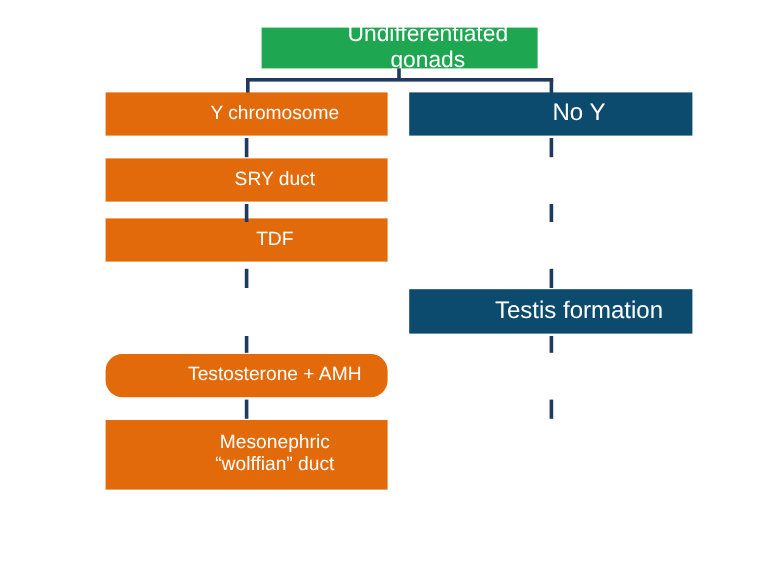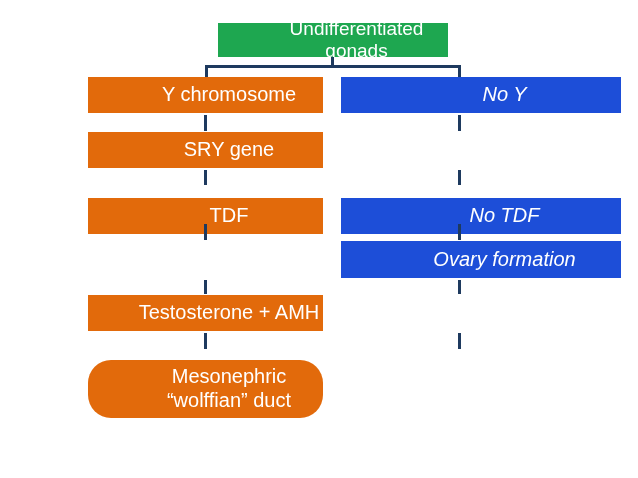--- a/index.html
+++ b/index.html
@@ -24,29 +24,29 @@
     white-space: pre-line;
     line-height: 1.18;
     box-sizing: border-box;
     padding-left: 47px;
   }
   .root-node {
     left: 218px; top: 23px; width: 230px; height: 34px;
     background: #1EA750;
     font-size: 19px;
   }
-  .left-node  { left: 88px;  width: 235px; background: #E26A0B; font-size: 20px; }
-  .right-node { left: 341px; width: 280px; background: #1d4ed8; font-size: 20px; font-style: italic; }
+  .left-node  { left: 88px;  width: 235px; background: #E26A0B; font-size: 16px; }
+  .right-node { left: 341px; width: 236px; background: #0c4a6e; font-size: 20px; }
 
   .r1 { top: 77px;  height: 36px; }
   .r2 { top: 132px; height: 36px; }
-  .r3 { top: 198px; height: 36px; }
+  .r3 { top: 182px; height: 36px; }
   .r4 { top: 241px; height: 37px; }
-  .r5 { top: 295px; height: 36px; }
-  .r6 { top: 360px; height: 58px; border-radius: 23px; }
+  .r5 { top: 295px; height: 36px; border-radius: 14px; }
+  .r6 { top: 350px; height: 58px; }
 
   .line {
     position: absolute;
     background: #1E3A5F;
   }
   .stub-root   { left: 331px; top: 57px; width: 3px; height: 9px; }
   .branch-h    { left: 205px; top: 65px; width: 256px; height: 3px; }
   .stub-left   { left: 205px; top: 66px; width: 3px; height: 12px; }
   .stub-right  { left: 458px; top: 66px; width: 3px; height: 12px; }
 
@@ -64,29 +64,28 @@
 <div class="slide">
 
   <div class="node root-node">Undifferentiated gonads</div>
 
   <div class="line stub-root"></div>
   <div class="line branch-h"></div>
   <div class="line stub-left"></div>
   <div class="line stub-right"></div>
 
   <div class="node left-node r1">Y chromosome</div>
-  <div class="node left-node r2">SRY gene</div>
+  <div class="node left-node r2">SRY duct</div>
   <div class="node left-node r3">TDF</div>
   <div class="node left-node r5">Testosterone + AMH</div>
   <div class="node left-node r6">Mesonephric
 “wolffian” duct</div>
 
   <div class="node right-node r1">No Y</div>
-  <div class="node right-node r3">No TDF</div>
-  <div class="node right-node r4">Ovary formation</div>
+  <div class="node right-node r4">Testis formation</div>
 
   <div class="line tick-l g1"></div>
   <div class="line tick-l g2"></div>
   <div class="line tick-l g3"></div>
   <div class="line tick-l g4"></div>
   <div class="line tick-l g5"></div>
 
   <div class="line tick-r g1"></div>
   <div class="line tick-r g2"></div>
   <div class="line tick-r g3"></div>

